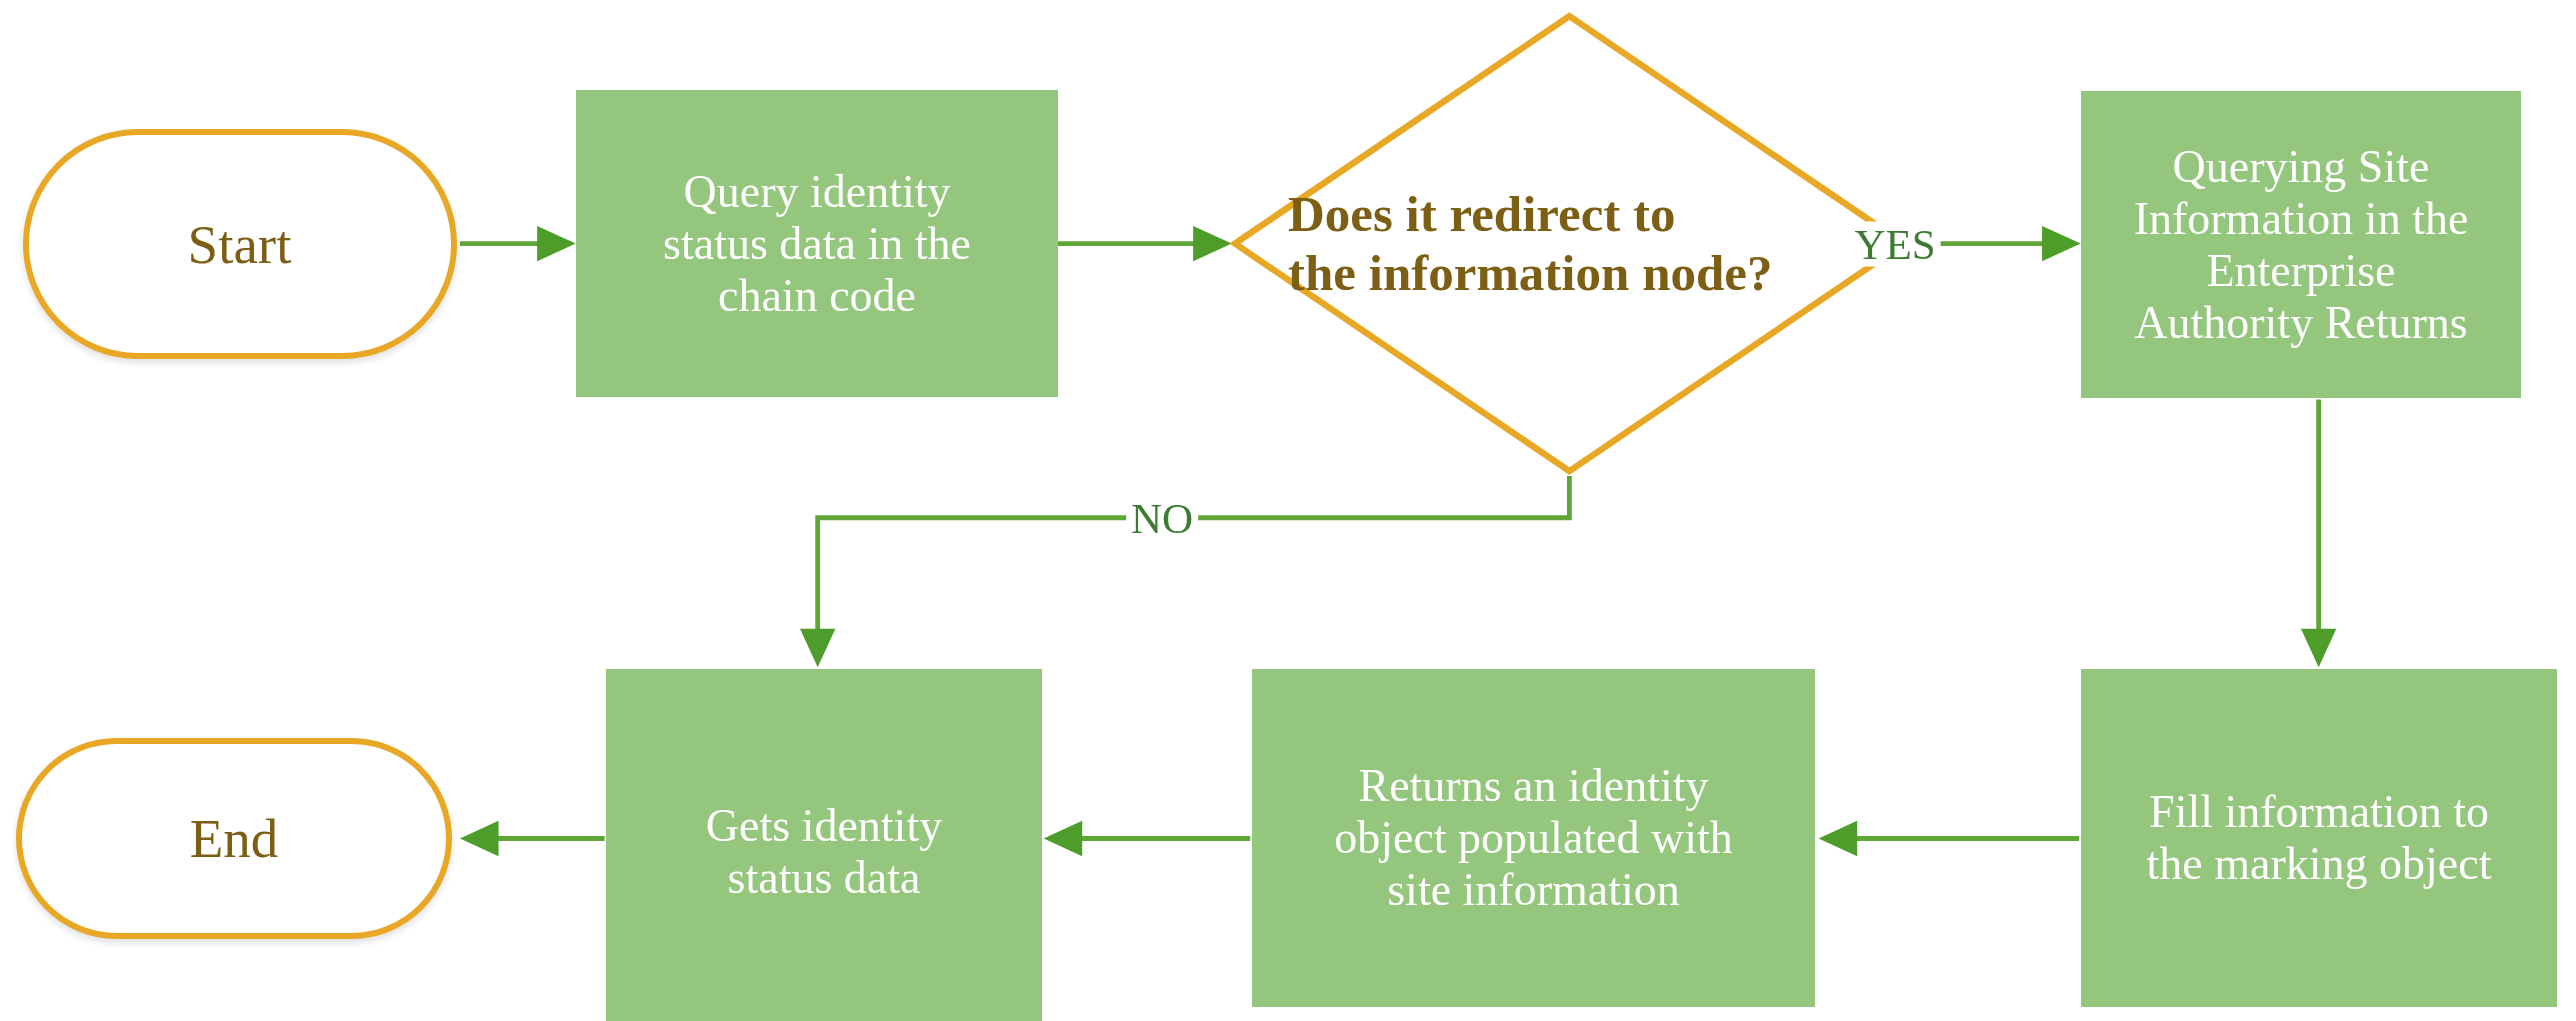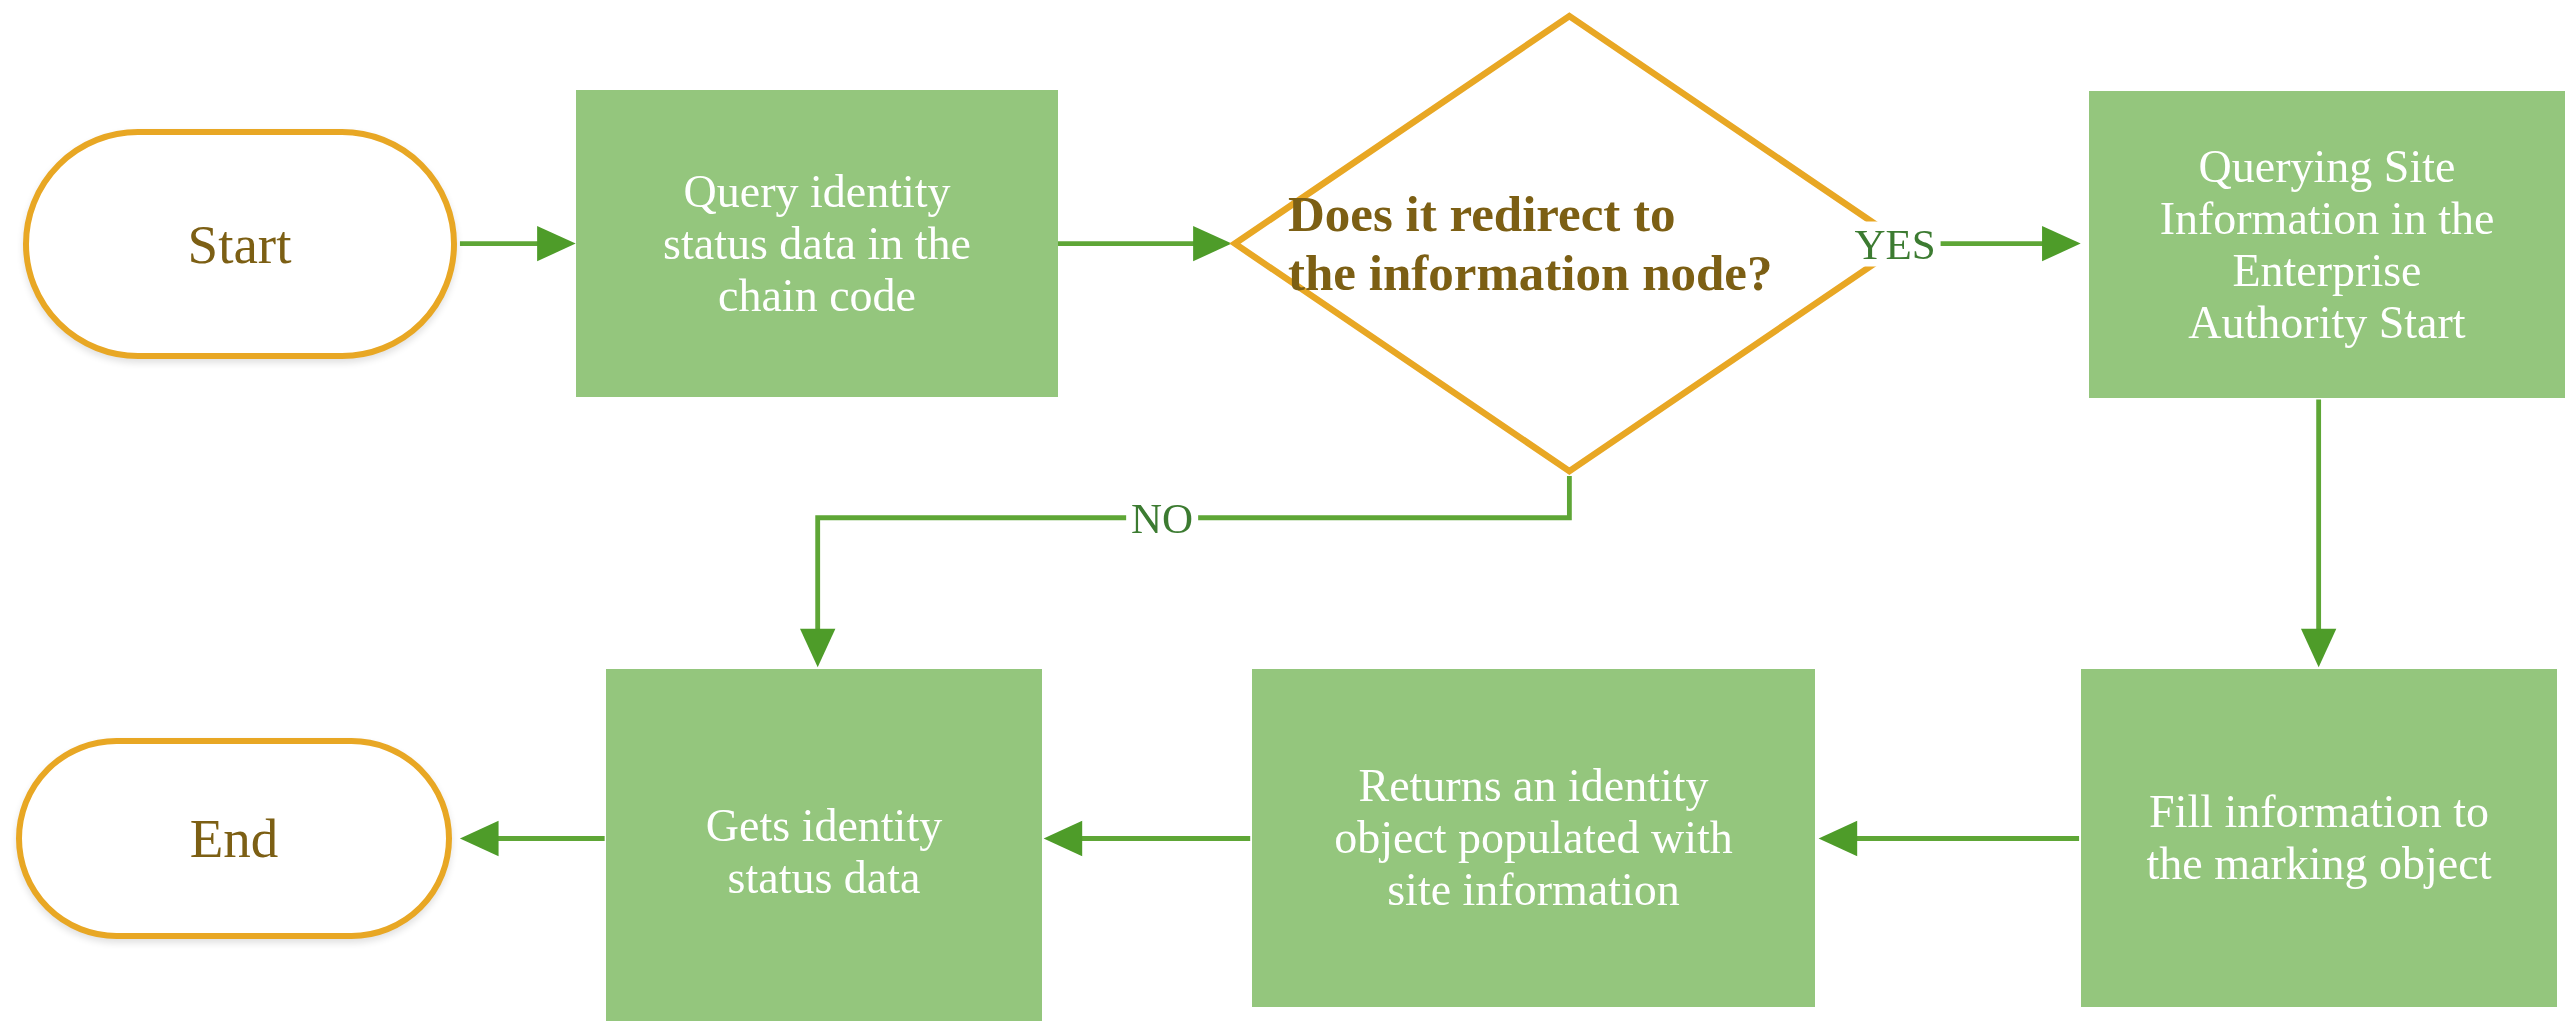--- a/index.html
+++ b/index.html
@@ -106,26 +106,26 @@
       <span class="line">status data in the</span>
       <span class="line">chain code</span>
     </div>
   </div>
 
   <div class="decision-text" style="left:1288px;top:185px;width:563px;">
     <span class="line" style="display:block;">Does it redirect to</span>
     <span class="line" style="display:block;">the information node?</span>
   </div>
 
-  <div class="node process" style="left:2081px;top:91px;width:476px;height:307px;margin-left:8px;">
+  <div class="node process" style="left:2081px;top:91px;width:440px;height:307px;">
     <div>
       <span class="line">Querying Site</span>
       <span class="line">Information in the</span>
       <span class="line">Enterprise</span>
-      <span class="line">Authority Start</span>
+      <span class="line">Authority Returns</span>
     </div>
   </div>
 
   <div class="edge-label" style="left:1895px;top:244px;">YES</div>
 
   <div class="edge-label" style="left:1162px;top:518px;">NO</div>
 
   <div class="node process" style="left:606px;top:669px;width:436px;height:366px;">
     <div>
       <span class="line">Gets identity</span>

